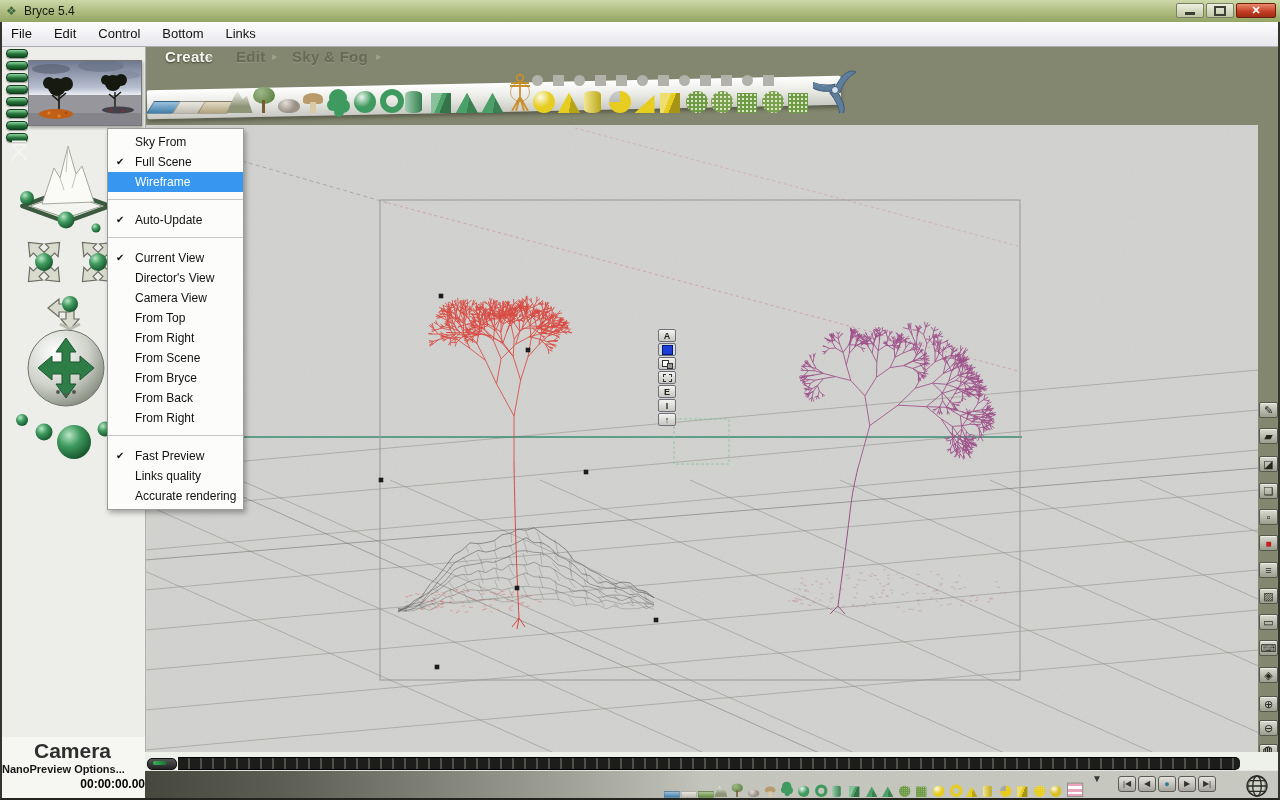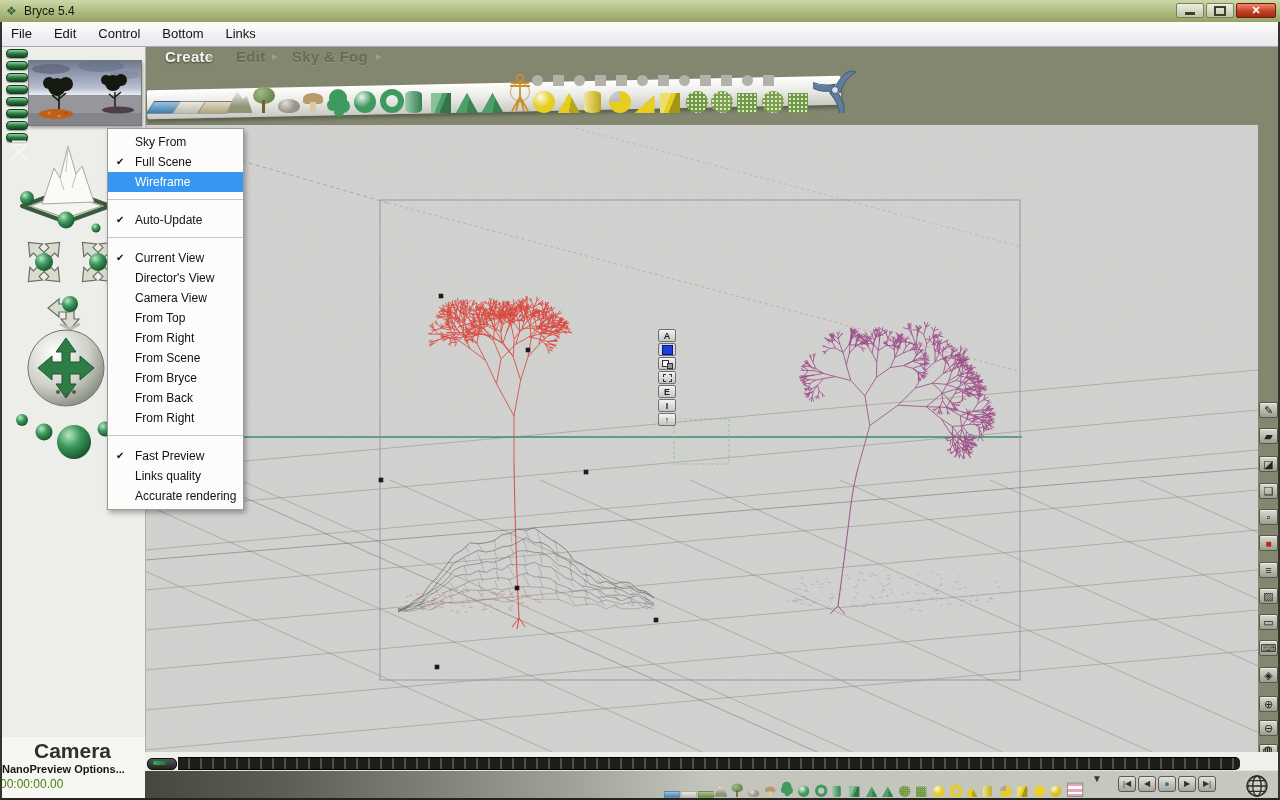--- a/index.html
+++ b/index.html
@@ -64,21 +64,21 @@
     background:linear-gradient(180deg,#8fd6a0,#27753c 55%,#0f4a20);border:1px solid #123a1c;
     box-shadow:0 1px 1px rgba(0,0,0,.35);}
   .nano{position:absolute;left:28px;top:14px;width:112px;height:64px;border:1px solid #777;
     box-shadow:1px 2px 3px rgba(0,0,0,.3);}
   .chair{position:absolute;left:8px;top:92px;}
   .lcontrol{position:absolute;}
   
   .footer{position:absolute;left:0;top:737px;width:145px;height:63px;background:#f6f6f3;z-index:20;}
   .f-title{margin-top:2px;text-align:center;font-size:21px;font-weight:bold;color:#2e2e2e;}
   .f-opts{margin-top:0;padding-left:2px;font-size:11px;font-weight:bold;color:#161616;white-space:nowrap;}
-  .f-time{margin-top:2px;text-align:left;font-size:12px;font-weight:normal;color:#4d7c0f;}
+  .f-time{margin-top:2px;text-align:right;font-size:12px;font-weight:bold;color:#000000;}
   
   .viewport{position:absolute;left:145px;top:125px;z-index:1;}
   
   .sel-palette{position:absolute;left:658px;top:329px;width:20px;z-index:15;}
   .pal-btn{position:relative;display:block;width:18px;height:13px;margin-bottom:1px;padding:0;
     font-family:"Liberation Sans",sans-serif;font-size:9px;font-weight:bold;color:#222;
     background:linear-gradient(#f4f4f0,#c7c7c1);border:1px solid #70707a;border-radius:2px;
     box-sizing:border-box;line-height:10px;}
   .pal-material{background:#d8d8d4;}
   .mat-sq{position:absolute;left:3px;top:1px;width:9px;height:8px;background:#1d3fd6;border:1px solid #001a80;}

